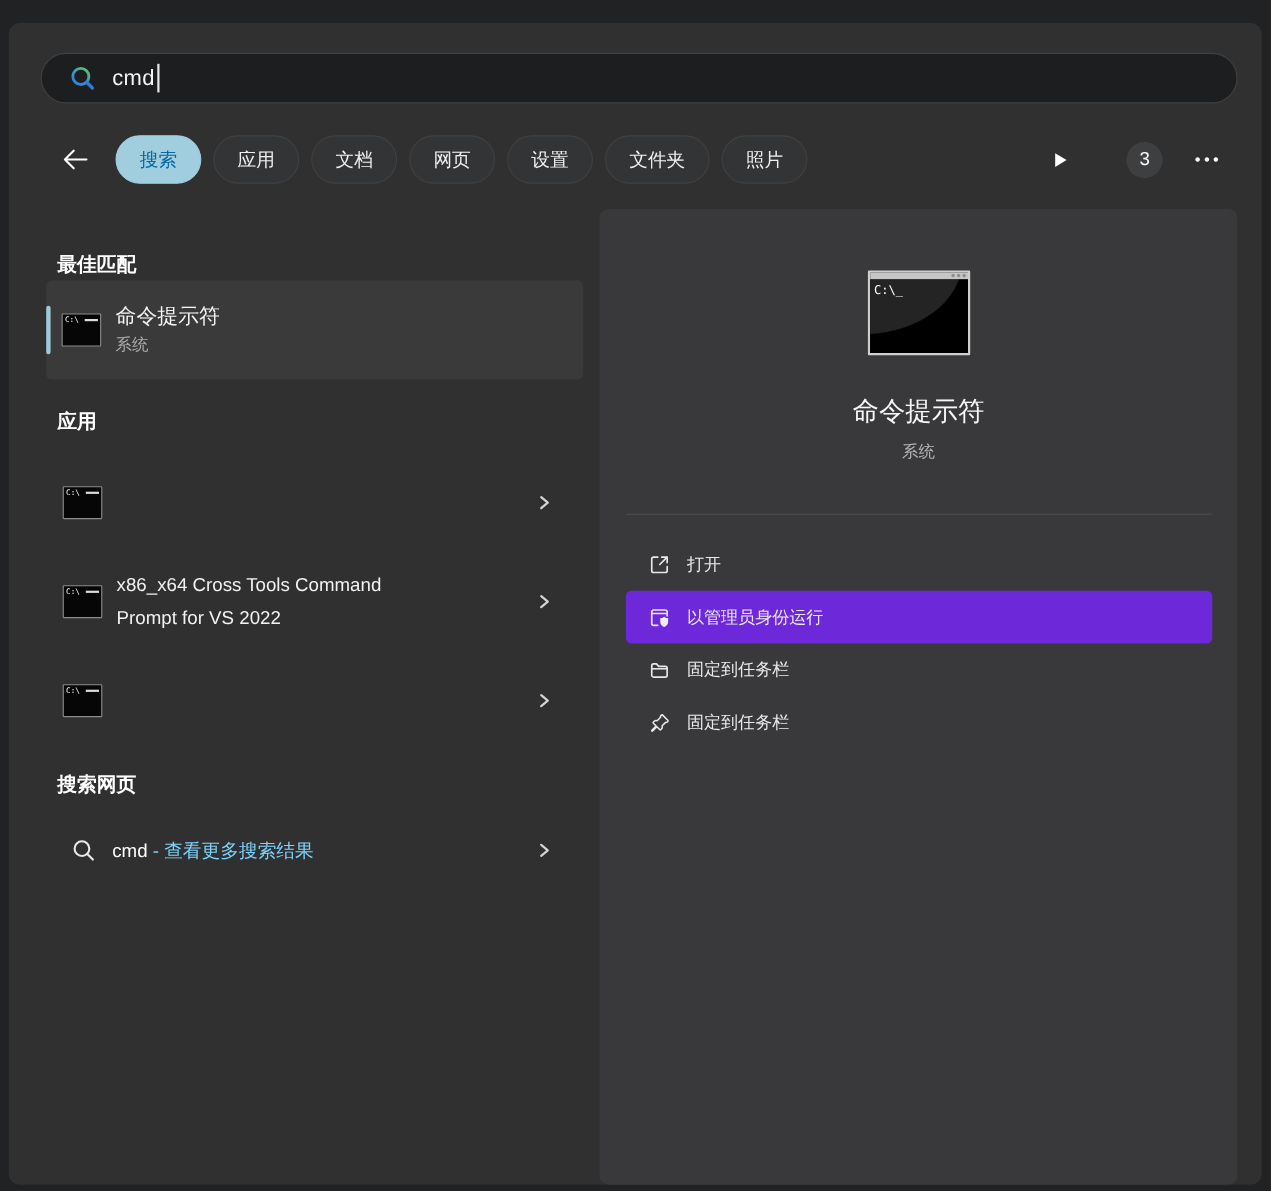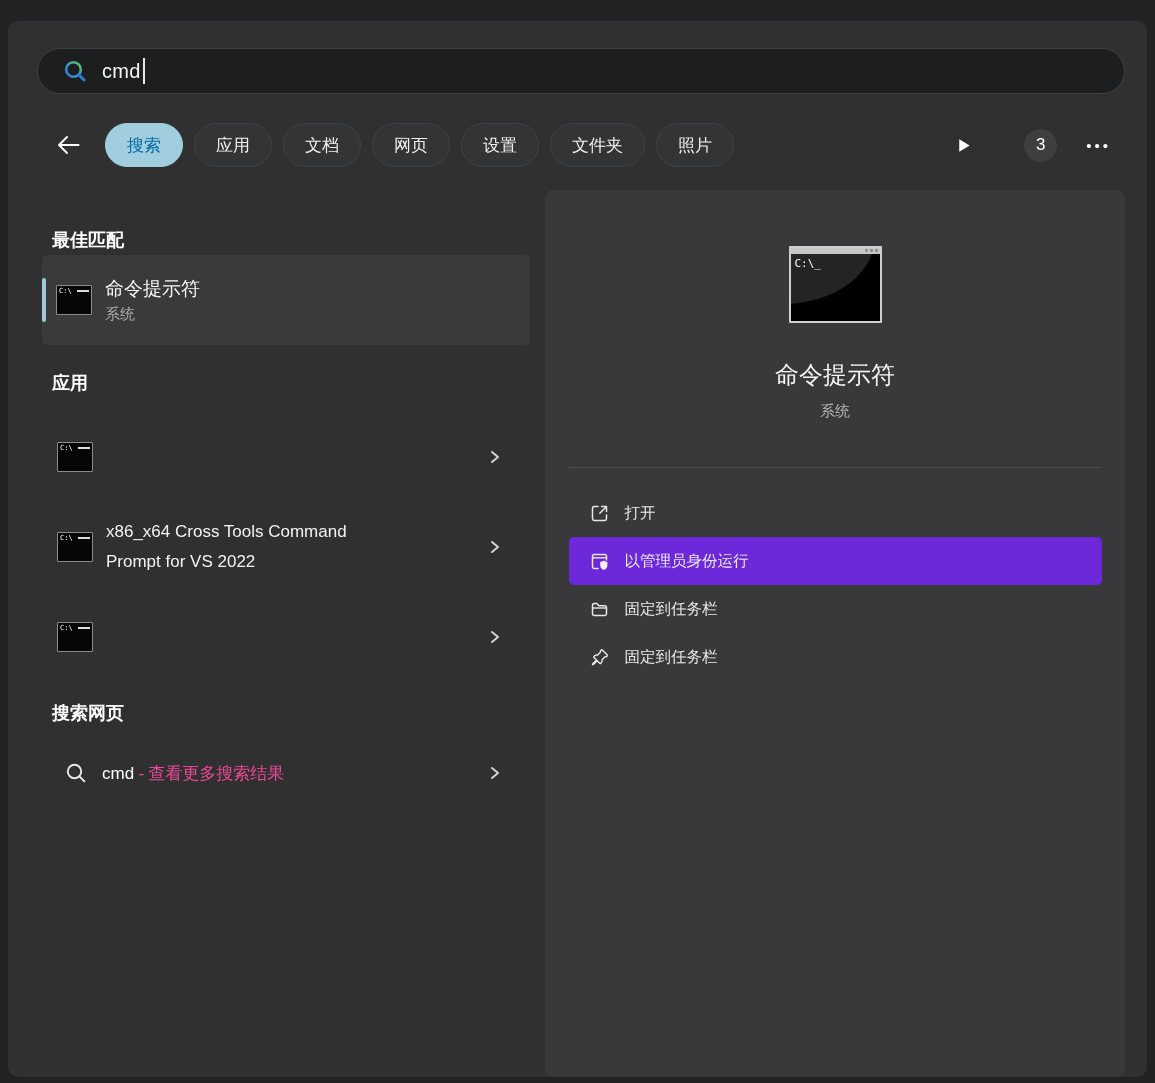--- a/index.html
+++ b/index.html
@@ -84,21 +84,21 @@
   .item-text { margin-left:13px; flex:1 1 auto; min-width:0; }
   .item-title { font-size:19px; color:#f5f5f5; line-height:26px; }
   .item-sub { font-size:15px; color:#ababab; line-height:20px; margin-top:2px; }
   .app-item { height:90px; }
   .app-title { font-size:17px; color:#f2f2f2; line-height:30px; max-width:300px; }
   .chevron { position:absolute; right:28px; top:50%; transform:translateY(-50%); }
   #web-item { top:555px; height:56px; }
   .wsearch { width:24px; height:24px; margin-left:22px; flex:0 0 auto; }
   #web-text { margin-left:14px; font-size:17px; }
   #web-query { color:#ffffff; }
-  #web-suffix { color:#ec4899;font-family:Liberation Serif, serif; }
+  #web-suffix { color:#7dd3fc; }
   
   #preview {
     position:absolute; left:537px; top:169px; width:580px; height:887px;
     background:#39393b; border-radius:8px;
     display:flex; flex-direction:column; align-items:center;
   }
   #big-icon {
     margin-top:56px; width:93px; height:77px;
     background:#000; border:2px solid #cfcfcf; border-radius:1px;
     position:relative; overflow:hidden; flex:0 0 auto;

